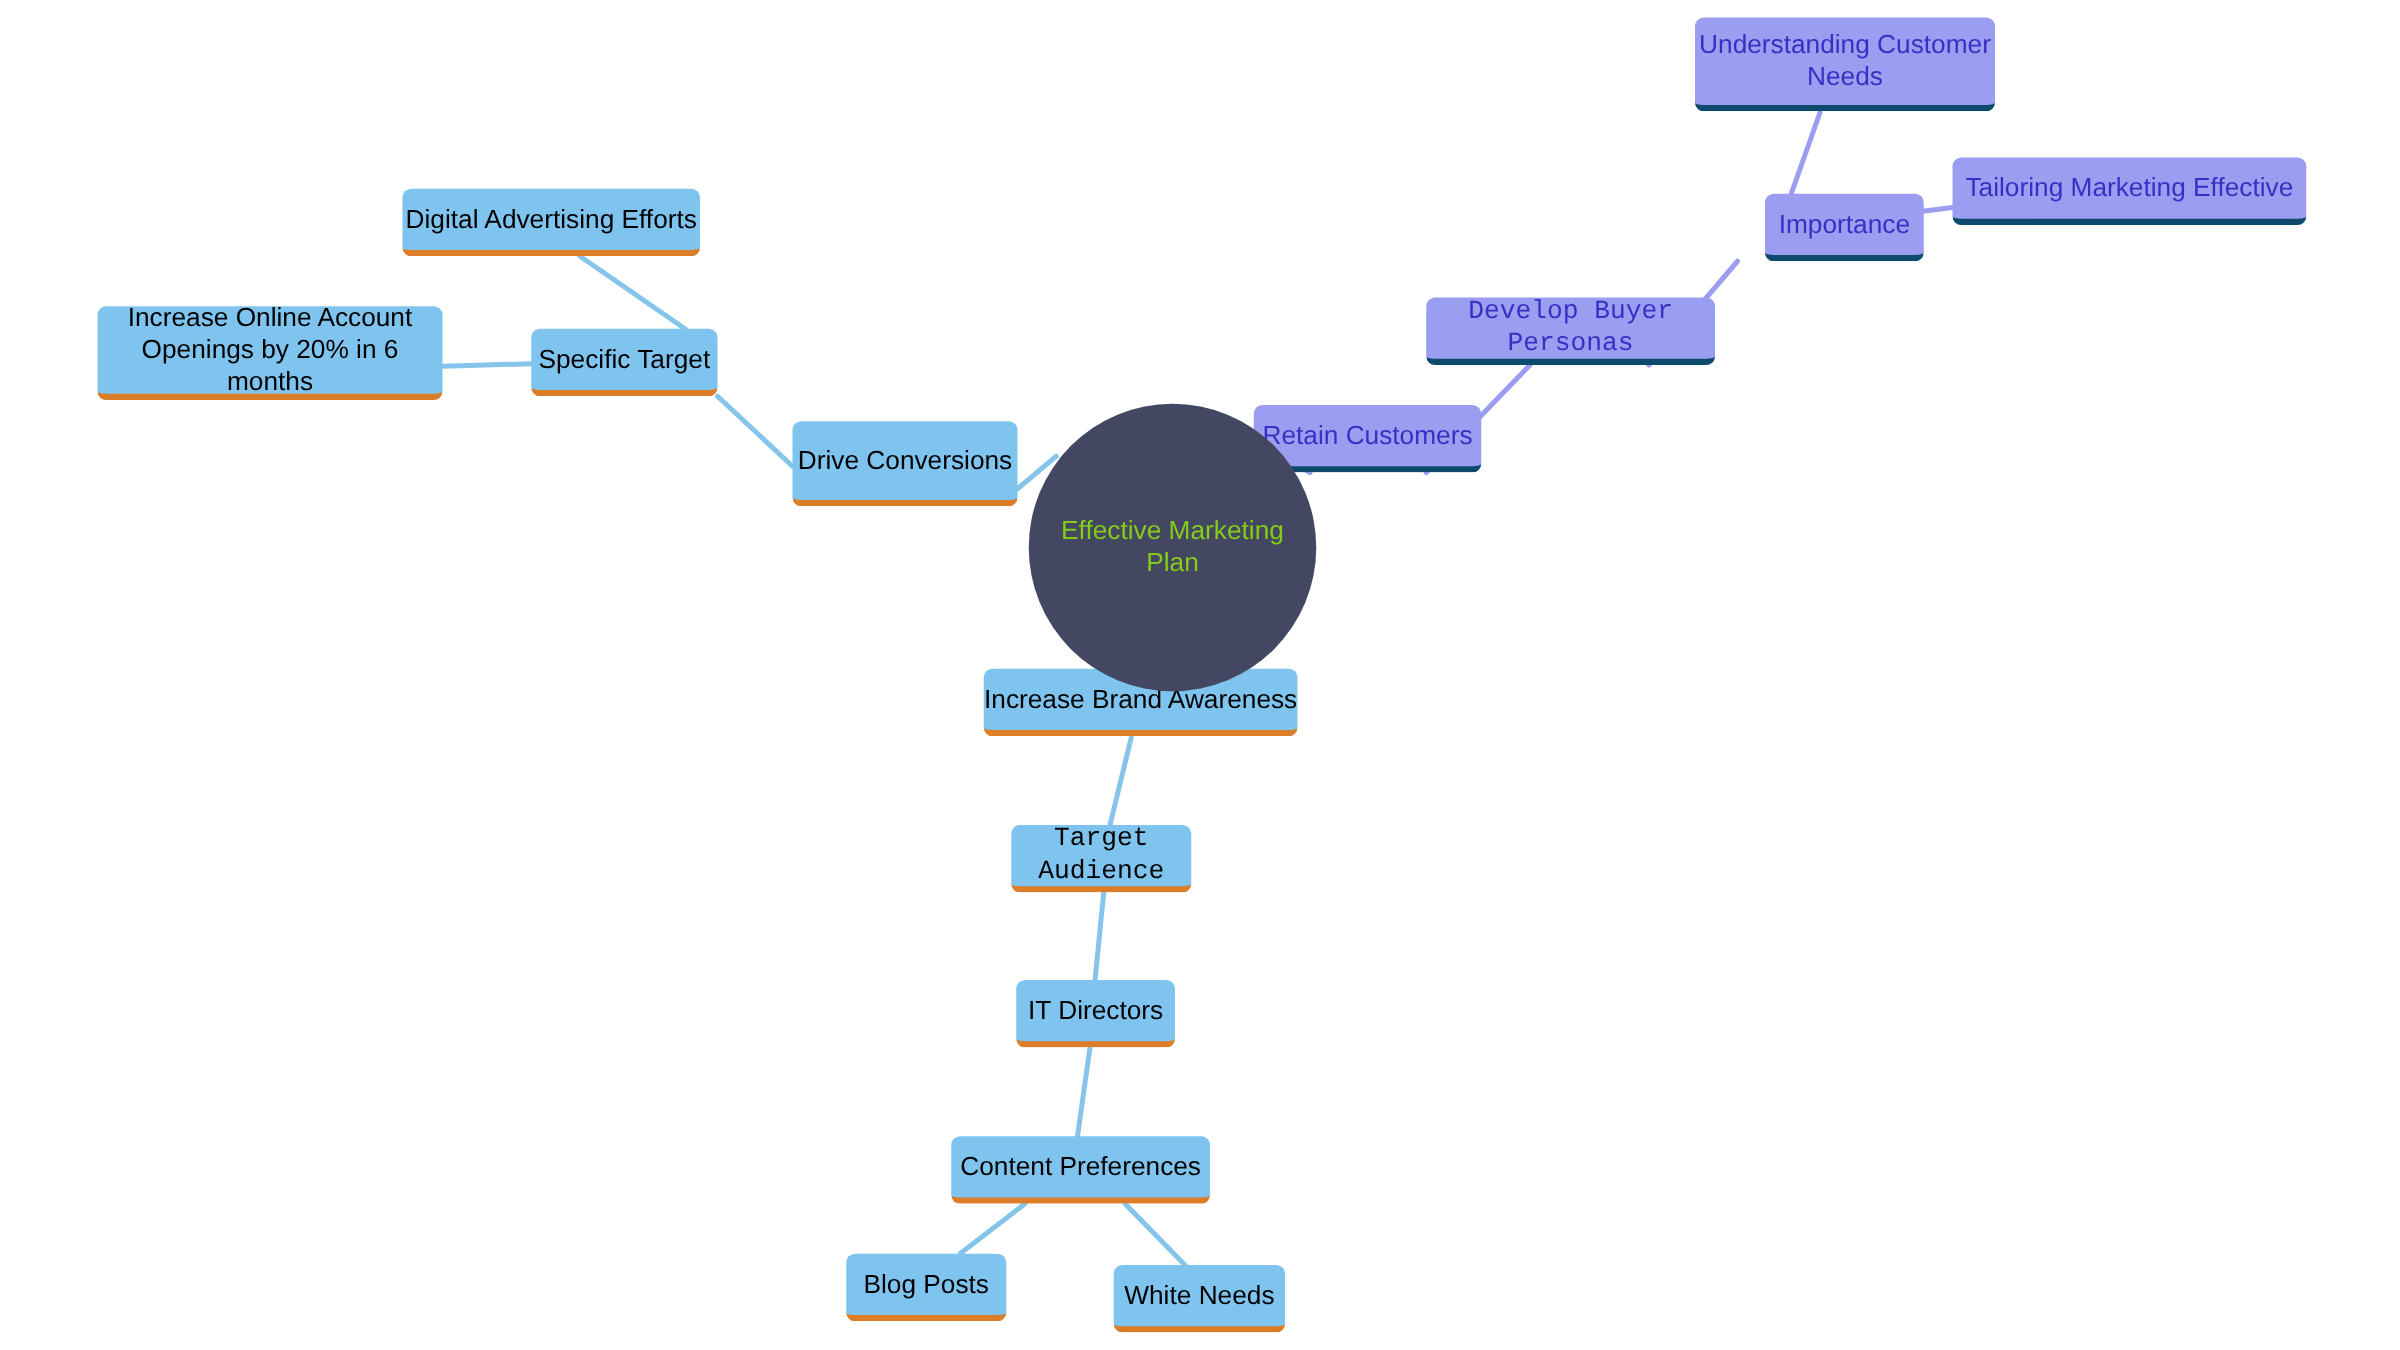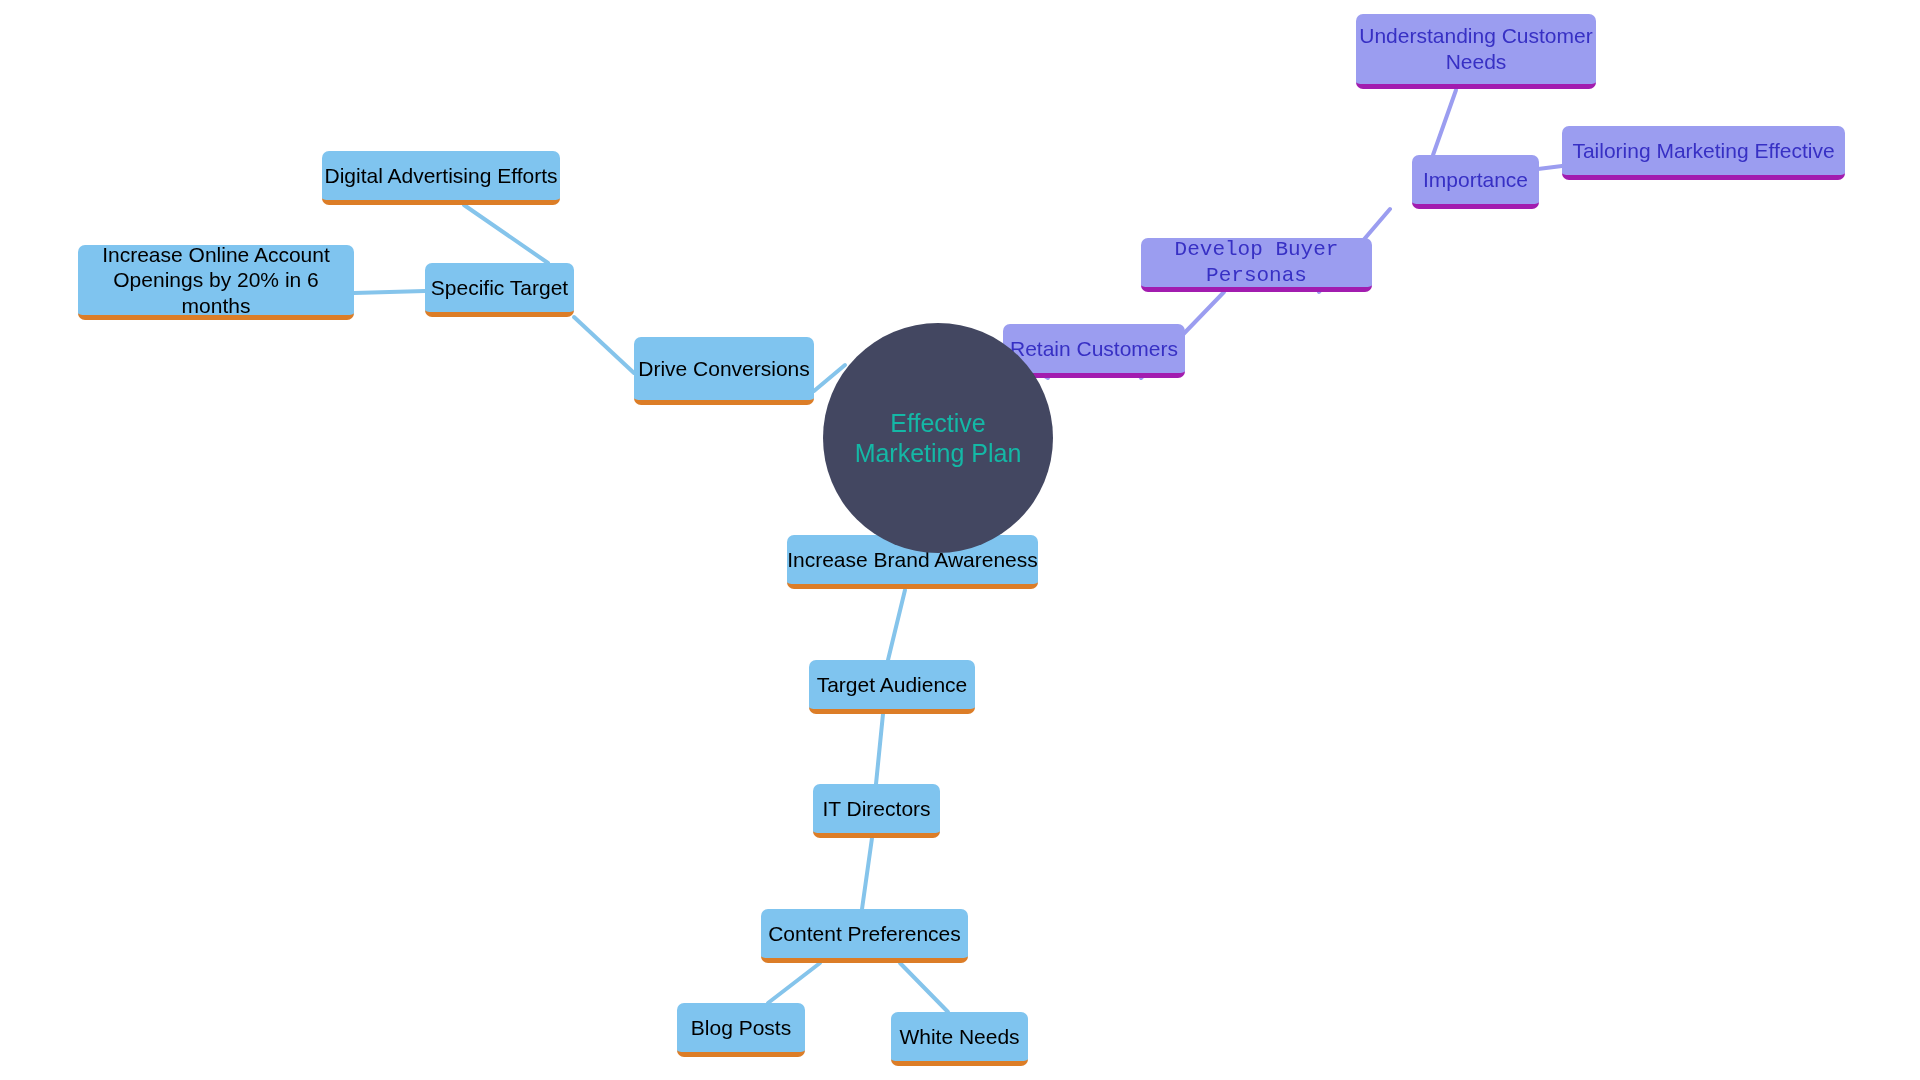--- a/index.html
+++ b/index.html
@@ -37,28 +37,28 @@
   }
   .node-blue {
     background: #7FC4EF;
     color: #000000;
     border-bottom: 5px solid #DC7D27;
     font-size: 21px;
   }
   .node-purple {
     background: #9B9DF0;
     color: #3730C4;
-    border-bottom: 5px solid #a21caf;
+    border-bottom: 5px solid #0c4a6e;
     font-size: 21px;
   }
   .node-root {
     border-radius: 50%;
     background: #434761;
-    color: #14b8a6;
-    font-size: 25px;
+    color: #84cc16;
+    font-size: 21px;
     padding: 0 16px;
     z-index: 6;
   }
 </style>
 </head>
 <body>
 
 <div id="canvas">
   <svg id="edges" viewBox="0 0 1920 1080" width="1920" height="1080">
       <line x1="845" y1="365" x2="814" y2="391" stroke="#85C4EB" stroke-width="4" stroke-linecap="round"></line>
@@ -77,21 +77,21 @@
       <line x1="1433" y1="155" x2="1456" y2="90" stroke="#9B9DF0" stroke-width="4" stroke-linecap="round"></line>
       <line x1="1491" y1="175" x2="1562" y2="166" stroke="#9B9DF0" stroke-width="4" stroke-linecap="round"></line>
     </svg>
   <div id="node-layer">
       <div class="node node-blue" style="left: 322px; top: 151px; width: 238px; height: 54px;">Digital Advertising Efforts</div>
       <div class="node node-blue" style="left: 78px; top: 245px; width: 276px; height: 75px;">Increase Online Account
 Openings by 20% in 6 months</div>
       <div class="node node-blue" style="left: 425px; top: 263px; width: 149px; height: 54px;">Specific Target</div>
       <div class="node node-blue" style="left: 634px; top: 337px; width: 180px; height: 68px;">Drive Conversions</div>
       <div class="node node-blue" style="left: 787px; top: 535px; width: 251px; height: 54px;">Increase Brand Awareness</div>
-      <div class="node node-blue" style="left: 809px; top: 660px; width: 166px; height: 54px;">Target Audience</div>
+      <div class="node node-blue" style="left: 809px; top: 660px; width: 144px; height: 54px; font-family: Liberation Mono, monospace;">Target Audience</div>
       <div class="node node-blue" style="left: 813px; top: 784px; width: 127px; height: 54px;">IT Directors</div>
       <div class="node node-blue" style="left: 761px; top: 909px; width: 207px; height: 54px;">Content Preferences</div>
       <div class="node node-blue" style="left: 677px; top: 1003px; width: 128px; height: 54px;">Blog Posts</div>
       <div class="node node-blue" style="left: 891px; top: 1012px; width: 137px; height: 54px;">White Needs</div>
       <div class="node node-purple" style="left: 1003px; top: 324px; width: 182px; height: 54px;">Retain Customers</div>
       <div class="node node-purple" style="left: 1141px; top: 238px; width: 231px; height: 54px; font-family: Liberation Mono, monospace;">Develop Buyer Personas</div>
       <div class="node node-purple" style="left: 1364px; top: 155px; width: 127px; height: 54px; margin-left: 48px;">Importance</div>
       <div class="node node-purple" style="left: 1356px; top: 14px; width: 240px; height: 75px;">Understanding Customer
 Needs</div>
       <div class="node node-purple" style="left: 1562px; top: 126px; width: 283px; height: 54px;">Tailoring Marketing Effective</div>

